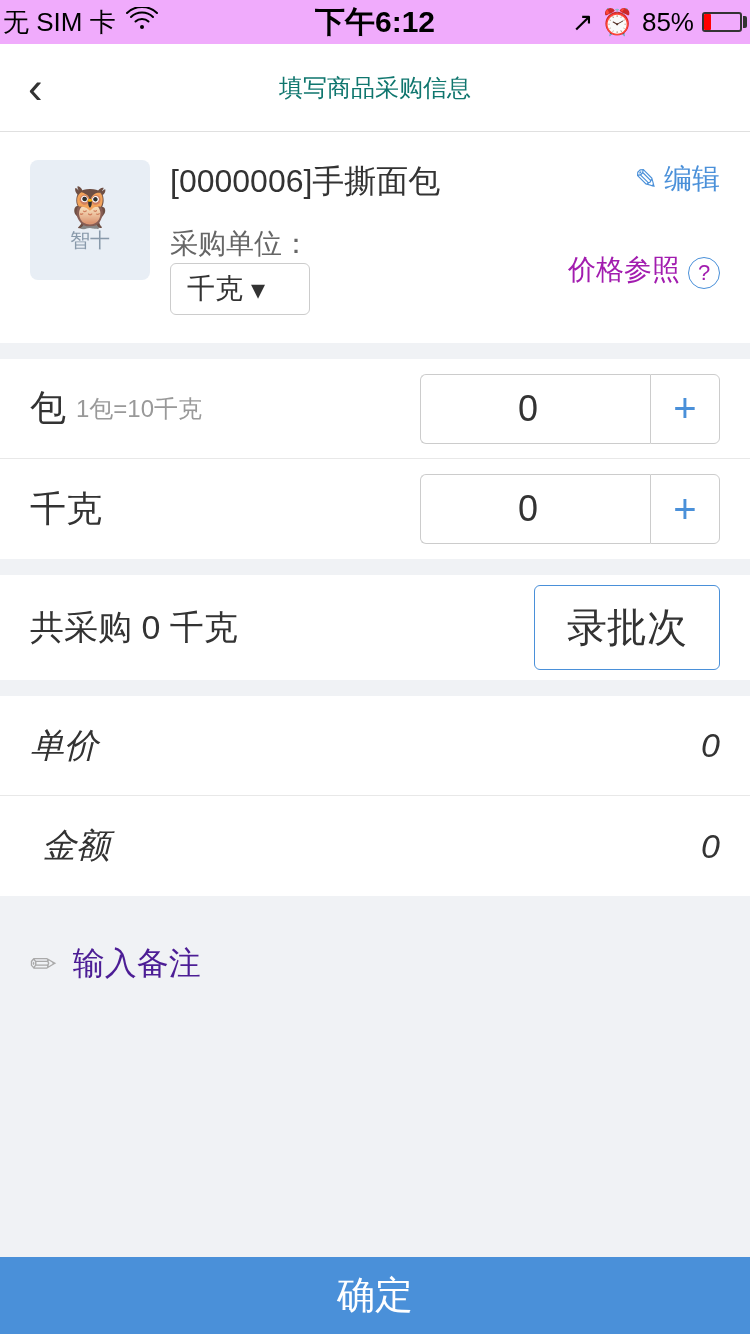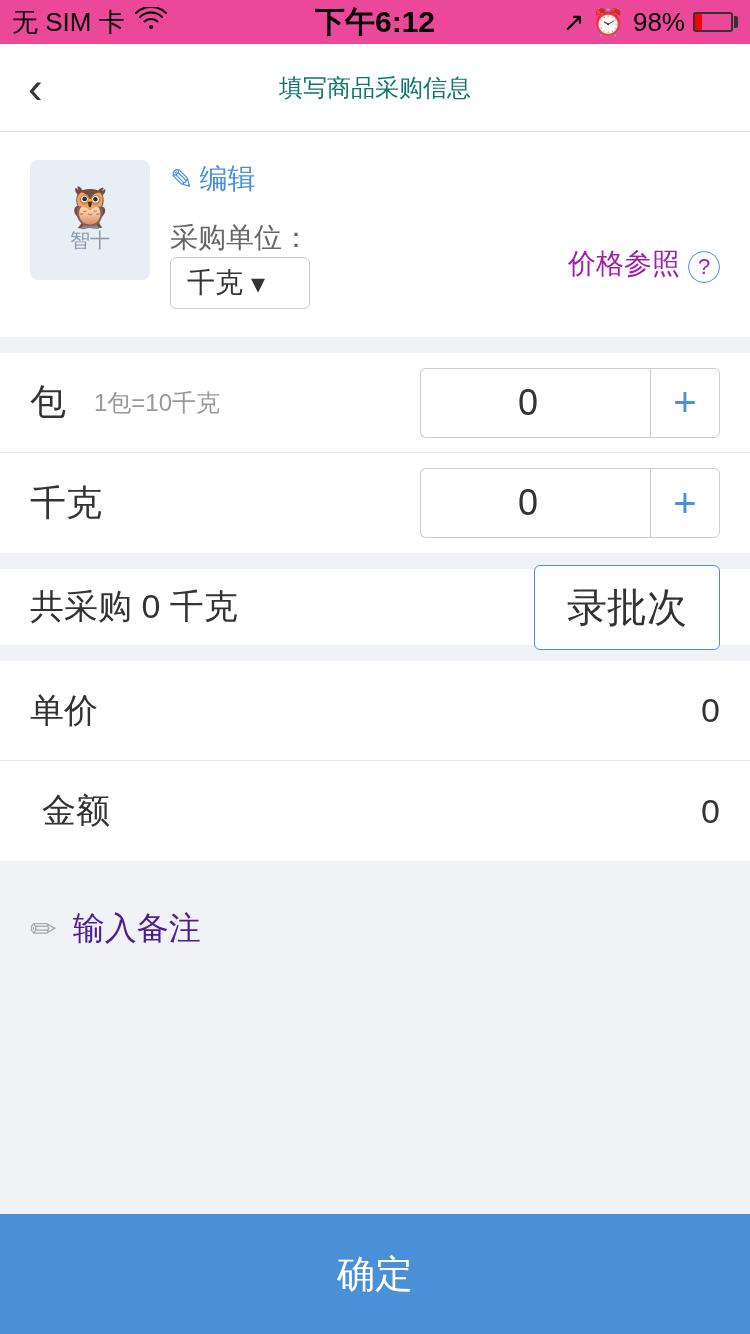--- a/index.html
+++ b/index.html
@@ -10,25 +10,25 @@
       font-family: -apple-system, "PingFang SC", "Helvetica Neue", Arial, sans-serif;
       background: #f0f2f5;
       font-size: 32px;
       color: #333;
       position: relative;
     }
 
     
     .status-bar {
       height: 44px;
-      background: #ec4899;
+      background: #f0abfc;
       display: flex;
       align-items: center;
       justify-content: space-between;
-      padding: 0 12px;
+      padding: 0 3px;
       font-size: 28px;
       color: #000;
     }
     .status-bar-left {
       display: flex;
       align-items: center;
       gap: 10px;
       font-size: 26px;
     }
     .status-bar-center {
@@ -199,21 +199,21 @@
       border-bottom: none;
     }
     .input-label {
       font-size: 36px;
       color: #333;
       flex-shrink: 0;
     }
     .input-sub {
       font-size: 24px;
       color: #999;
-      margin-left: 28px;
+      margin-left: 10px;
       flex-shrink: 0;
     }
     .input-spacer { flex: 1; }
     .number-input-wrap {
       display: flex;
       align-items: center;
       gap: 0;
     }
     .number-field {
       width: 230px;
@@ -243,21 +243,21 @@
       flex-shrink: 0;
     }
 
     
     .summary-row {
       background: #fff;
       display: flex;
       align-items: center;
       justify-content: space-between;
       padding: 0 30px;
-      height: 76px;
+      height: 105px;
     }
     .summary-text {
       font-size: 34px;
       color: #333;
     }
     .batch-btn {
       border: 1.5px solid #4a90d9;
       border-radius: 6px;
       padding: 14px 32px;
       font-size: 40px;
@@ -271,20 +271,21 @@
       background: #fff;
       margin-top: 0;
     }
     .price-row {
       display: flex;
       align-items: center;
       justify-content: space-between;
       padding: 0 30px;
       height: 100px;
       border-bottom: 1px solid #e8e8e8;
+      font-style: italic;
     }
     .price-row:last-child {
       border-bottom: none;
       margin-left: 12px;
     }
     .price-label {
       font-size: 34px;
       color: #333;
     }
     .price-value {
@@ -316,21 +317,21 @@
       flex: 1;
       min-height: 300px;
     }
 
     
     .confirm-btn {
       position: fixed;
       bottom: 0;
       left: 0;
       width: 750px;
-      height: 120px;
+      height: 77px;
       background: #4a90d9;
       color: #fff;
       font-size: 38px;
       display: flex;
       align-items: center;
       justify-content: center;
       cursor: pointer;
       border: none;
       outline: none;
       text-align: right;
@@ -348,21 +349,21 @@
         <path d="M9.5 14.5C11.2 12.8 13.5 12 16 12s4.8.8 6.5 2.5" stroke="#000" stroke-width="2" fill="none" stroke-linecap="round"></path>
         <path d="M5 10C8 7 11.8 5.5 16 5.5S24 7 27 10" stroke="#000" stroke-width="2" fill="none" stroke-linecap="round"></path>
         <path d="M1 6C5.5 1.5 10.5 0 16 0s10.5 1.5 15 6" stroke="#000" stroke-width="2" fill="none" stroke-linecap="round"></path>
       </svg>
     </span>
   </div>
   <div class="status-bar-center">下午6:12</div>
   <div class="status-bar-right">
     <span>↗</span>
     <span>⏰</span>
-    <span>98%</span>
+    <span>85%</span>
     <div class="battery-icon">
       <div class="battery-body">
         <div class="battery-fill"></div>
       </div>
       <div class="battery-tip"></div>
     </div>
   </div>
 </div>
 
 <div class="nav-bar">
@@ -370,20 +371,21 @@
   <span class="nav-title">填写商品采购信息</span>
 </div>
 
 <div class="product-card">
   <div class="product-thumb">
     <div class="product-thumb-owl">🦉</div>
     <div class="product-thumb-text">智十</div>
   </div>
   <div class="product-info">
     <div class="product-header">
+      <span class="product-name">[0000006]手撕面包</span>
       <span class="product-edit">
         <span>✎</span>
         <span>编辑</span>
       </span>
     </div>
     <div class="product-unit-row">
       <div>
         <span class="unit-label">采购单位：</span>
         <span class="unit-select">
           <span>千克</span>

